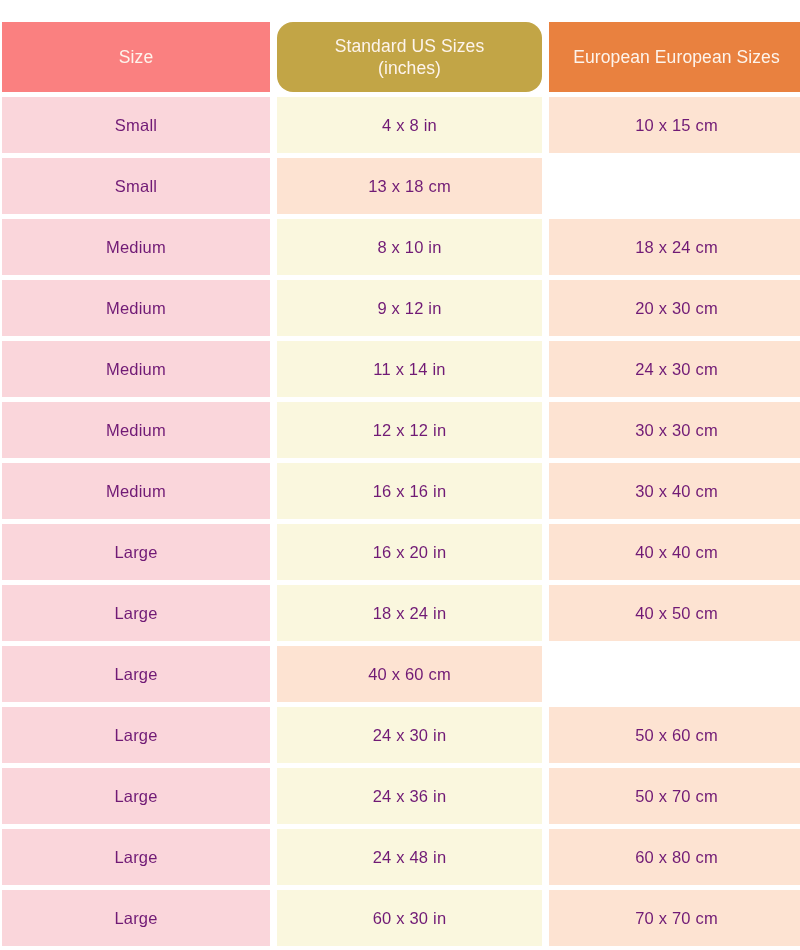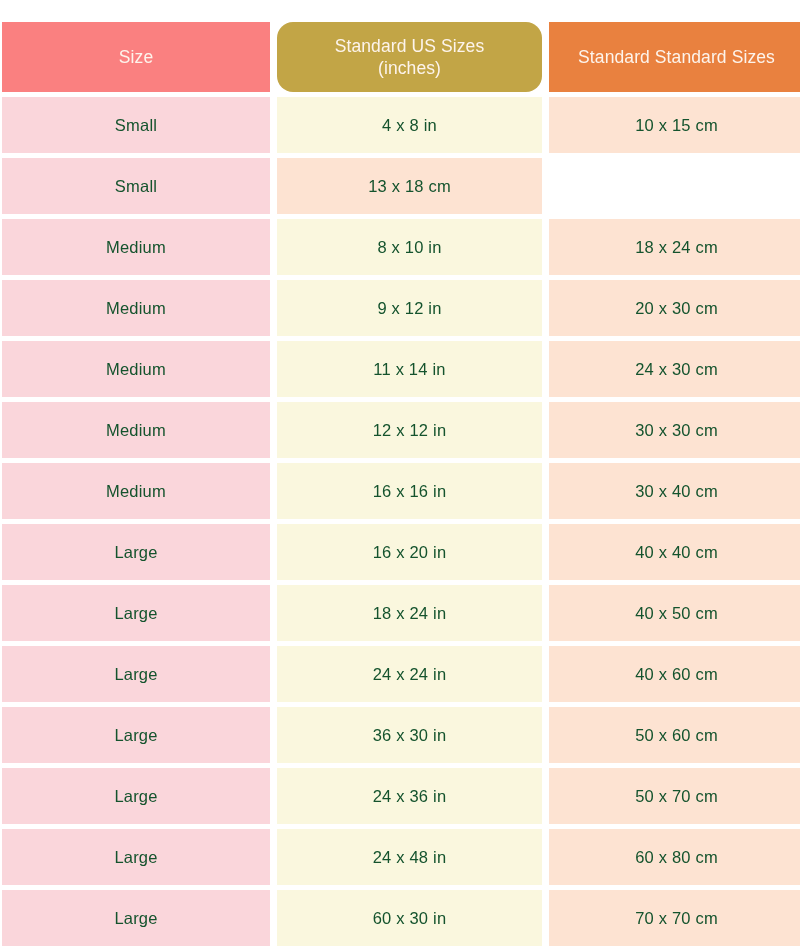--- a/index.html
+++ b/index.html
@@ -58,21 +58,21 @@
   .header-row .cell span { display: block; }
 
   .hdr-size      { background: #FA8080; text-align: center; }
   .hdr-us        { background: #C2A546; border-radius: 16px; }
   .hdr-eu        { background: #E9813F; }
 
   
   .body-row .cell {
     height: 56px;
     font-size: 16.5px;
-    color: #14532d;
+    color: #701a75;
     letter-spacing: 0.2px;
   }
 
   .col-size { background: #FAD6DB; }
   .col-us   { background: #FAF7DE; }
   .col-eu   { background: #FDE3D2; }
 </style>
 </head>
 <body>
 
@@ -86,21 +86,21 @@
         </div>
       </div>
       <div class="cell hdr-us">
         <div>
           <span>Standard US Sizes</span>
           <span>(inches)</span>
         </div>
       </div>
       <div class="cell hdr-eu">
         <div>
-          <span>Standard Standard Sizes</span>
+          <span>European European Sizes</span>
         </div>
       </div>
     </div>
 
     <div class="trow body-row">
       <div class="cell col-size">Small</div>
       <div class="cell col-us">4 x 8 in</div>
       <div class="cell col-eu">10 x 15 cm</div>
     </div>
     <div class="trow body-row">
@@ -137,26 +137,25 @@
       <div class="cell col-us">16 x 20 in</div>
       <div class="cell col-eu">40 x 40 cm</div>
     </div>
     <div class="trow body-row">
       <div class="cell col-size">Large</div>
       <div class="cell col-us">18 x 24 in</div>
       <div class="cell col-eu">40 x 50 cm</div>
     </div>
     <div class="trow body-row">
       <div class="cell col-size">Large</div>
-      <div class="cell col-us">24 x 24 in</div>
       <div class="cell col-eu">40 x 60 cm</div>
     </div>
     <div class="trow body-row">
       <div class="cell col-size">Large</div>
-      <div class="cell col-us">36 x 30 in</div>
+      <div class="cell col-us">24 x 30 in</div>
       <div class="cell col-eu">50 x 60 cm</div>
     </div>
     <div class="trow body-row">
       <div class="cell col-size">Large</div>
       <div class="cell col-us">24 x 36 in</div>
       <div class="cell col-eu">50 x 70 cm</div>
     </div>
     <div class="trow body-row">
       <div class="cell col-size">Large</div>
       <div class="cell col-us">24 x 48 in</div>

